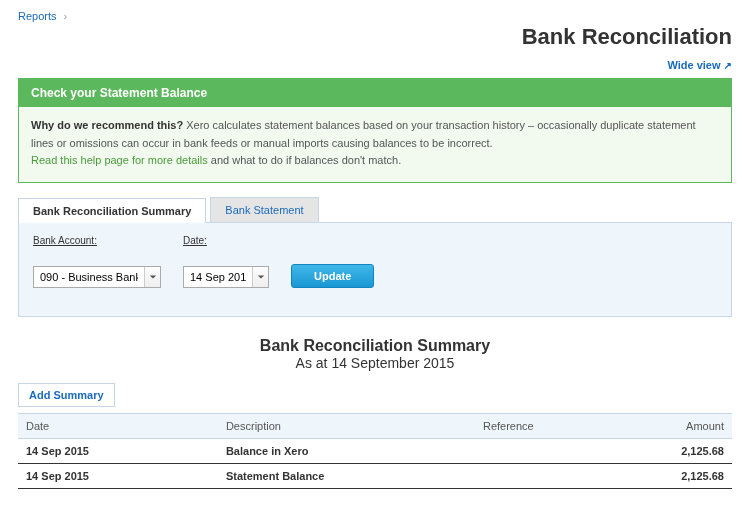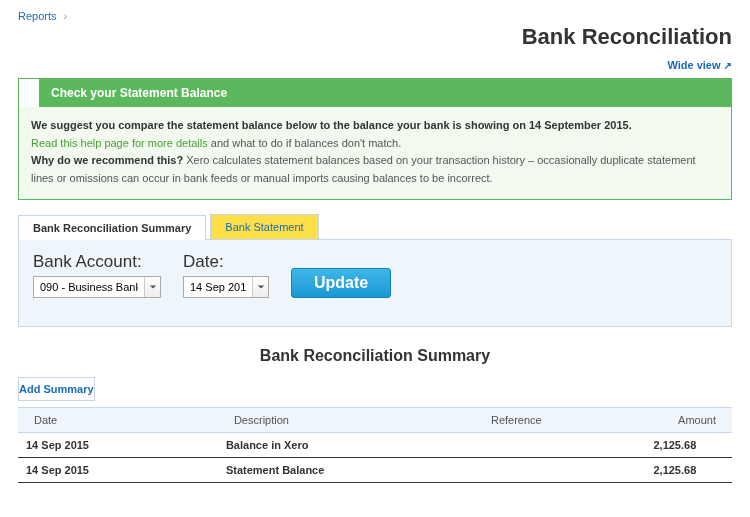--- a/index.html
+++ b/index.html
@@ -6,46 +6,46 @@
   body { font-family: Arial, Helvetica, sans-serif; font-size: 12px; color: #333; background: #fff; width: 750px; }
   .container { padding: 0 18px 20px 18px; }
   .crumbs { padding: 10px 0 2px 0; font-size: 11px; color: #1a6bbd; }
   .crumbs a { color: #1a6bbd; text-decoration: none; }
   .crumb-sep { color: #999; margin: 0 4px; }
   h1.page-title { font-size: 22px; font-weight: bold; color: #333; margin-bottom: 8px; text-align: right; }
   .wideview { text-align: right; margin-bottom: 6px; }
   .wideview a { color: #1a6bbd; text-decoration: none; font-size: 11px; font-weight: bold; padding-left: 36px; }
   .wideview .arrow { font-size: 10px; }
   .green-panel { border: 1px solid #5cb85c; margin-bottom: 14px; }
-  .green-header { background: #5cb85c; color: #fff; font-weight: bold; padding: 7px 12px; font-size: 12px; margin-left: 20px; }
+  .green-header { background: #5cb85c; color: #fff; font-weight: bold; padding: 7px 12px; font-size: 12px; }
   .green-body { background: #f2f9ee; padding: 10px 12px 12px 12px; color: #555; line-height: 1.6; font-size: 11px; }
   .green-body b { color: #333; }
   .green-body a { color: #4a9c3a; text-decoration: none; }
   .tabs { display: flex; }
   .tab { border: 1px solid #c8d6e8; border-bottom: none; padding: 6px 14px; font-size: 11px; margin-right: 4px; background: #fff; cursor: pointer; }
   .tab.active { font-weight: bold; color: #333; position: relative; top: 1px; background: #fff; }
-  .tab.inactive { color: #1a6bbd; background: #fde047; }
+  .tab.inactive { color: #1a6bbd; background: #e5e5e5; }
   .filter-panel { border: 1px solid #c8d6e8; background: #eef5fb; padding: 12px 14px 28px 14px; }
   .filter-row { display: flex; align-items: flex-end; gap: 22px; }
-  .field label { display: block; font-size: 17px; color: #333; margin-bottom: 4px; }
+  .field label { display: block; font-size: 10px; color: #333; margin-bottom: 20px; text-decoration: underline; }
   .sel-wrap { display: inline-flex; border: 1px solid #aaa; background: #fff; height: 22px; }
   .sel-wrap input { border: none; padding: 0 6px; font-size: 11px; height: 20px; outline: none;}
   .sel-wrap .caret { width: 16px; display: flex; align-items: center; justify-content: center; border-left: 1px solid #ccc; background: linear-gradient(#fdfdfd,#eee); cursor: pointer; }
   .sel-wrap .caret svg { width: 8px; height: 8px; }
-  .btn-update { background: linear-gradient(#3fb7e8,#1a97d4); color: #fff; border: 1px solid #1184bd; border-radius: 3px; padding: 5px 22px; font-size: 16px; font-weight: bold; cursor: pointer; }
+  .btn-update { background: linear-gradient(#3fb7e8,#1a97d4); color: #fff; border: 1px solid #1184bd; border-radius: 3px; padding: 5px 22px; font-size: 11px; font-weight: bold; cursor: pointer; }
   .report-heading { text-align: center; margin: 20px 0 12px 0; }
   .report-heading .t1 { font-weight: bold; font-size: 16px; }
   .report-heading .t2, .report-heading .t3, .report-heading .t4 { font-size: 14px; }
   .add-summary-wrap { margin-bottom: 6px; }
-  .add-summary { display: inline-block; border: 1px solid #c8d6e8; background: #fff; color: #1a6bbd; font-size: 11px; font-weight: bold; padding: 5px 0; cursor: pointer; }
+  .add-summary { display: inline-block; border: 1px solid #c8d6e8; background: #fff; color: #1a6bbd; font-size: 11px; font-weight: bold; padding: 5px 10px; cursor: pointer; }
   table.report { width: 100%; border-collapse: collapse; font-size: 11px; }
-  table.report thead th { background: #eef5fb; text-align: left; font-weight: normal; color: #555; padding: 6px 16px; border-top: 1px solid #c8d6e8; border-bottom: 1px solid #c8d6e8; }
+  table.report thead th { background: #eef5fb; text-align: left; font-weight: normal; color: #555; padding: 6px 8px; border-top: 1px solid #c8d6e8; border-bottom: 1px solid #c8d6e8; }
   table.report thead th.amt { text-align: right; }
   table.report tbody td { padding: 6px 8px; border-bottom: 1px solid #333; font-weight: bold; }
-  table.report tbody td.amt { text-align: center; }
+  table.report tbody td.amt { text-align: right; }
 </style>
 </head>
 <body>
 
 <div class="container">
   <div class="crumbs">
     <a href="#">Reports</a>
     <span class="crumb-sep">›</span>
   </div>
   <h1 class="page-title">Bank Reconciliation</h1>
@@ -53,26 +53,25 @@
   <div class="wideview">
     <a href="#">
       <span>Wide view</span>
       <span class="arrow">↗</span>
     </a>
   </div>
 
   <div class="green-panel">
     <div class="green-header">Check your Statement Balance</div>
     <div class="green-body">
-      <p><b>We suggest you compare the statement balance below to the balance your bank is showing on 14 September 2015.</b></p>
+      <p>
+        <b>Why do we recommend this?</b><span> Xero calculates statement balances based on your transaction history – occasionally duplicate statement lines or omissions can occur in bank feeds or manual imports causing balances to be incorrect.</span>
+      </p>
       <p>
         <a href="#">Read this help page for more details</a><span> and what to do if balances don't match.</span>
-      </p>
-      <p>
-        <b>Why do we recommend this?</b><span> Xero calculates statement balances based on your transaction history – occasionally duplicate statement lines or omissions can occur in bank feeds or manual imports causing balances to be incorrect.</span>
       </p>
     </div>
   </div>
 
   <div class="tabs">
     <div class="tab active">Bank Reconciliation Summary</div>
     <div class="tab inactive">Bank Statement</div>
   </div>
 
   <div class="filter-panel">
@@ -100,20 +99,21 @@
         </div>
       </div>
       <div class="field">
         <button class="btn-update">Update</button>
       </div>
     </div>
   </div>
 
   <div class="report-heading">
     <div class="t1">Bank Reconciliation Summary</div>
+    <div class="t4">As at 14 September 2015</div>
   </div>
 
   <div class="add-summary-wrap">
     <span class="add-summary">Add Summary</span>
   </div>
 
   <table class="report">
     <thead>
       <tr>
         <th style="width:28%">Date</th>

